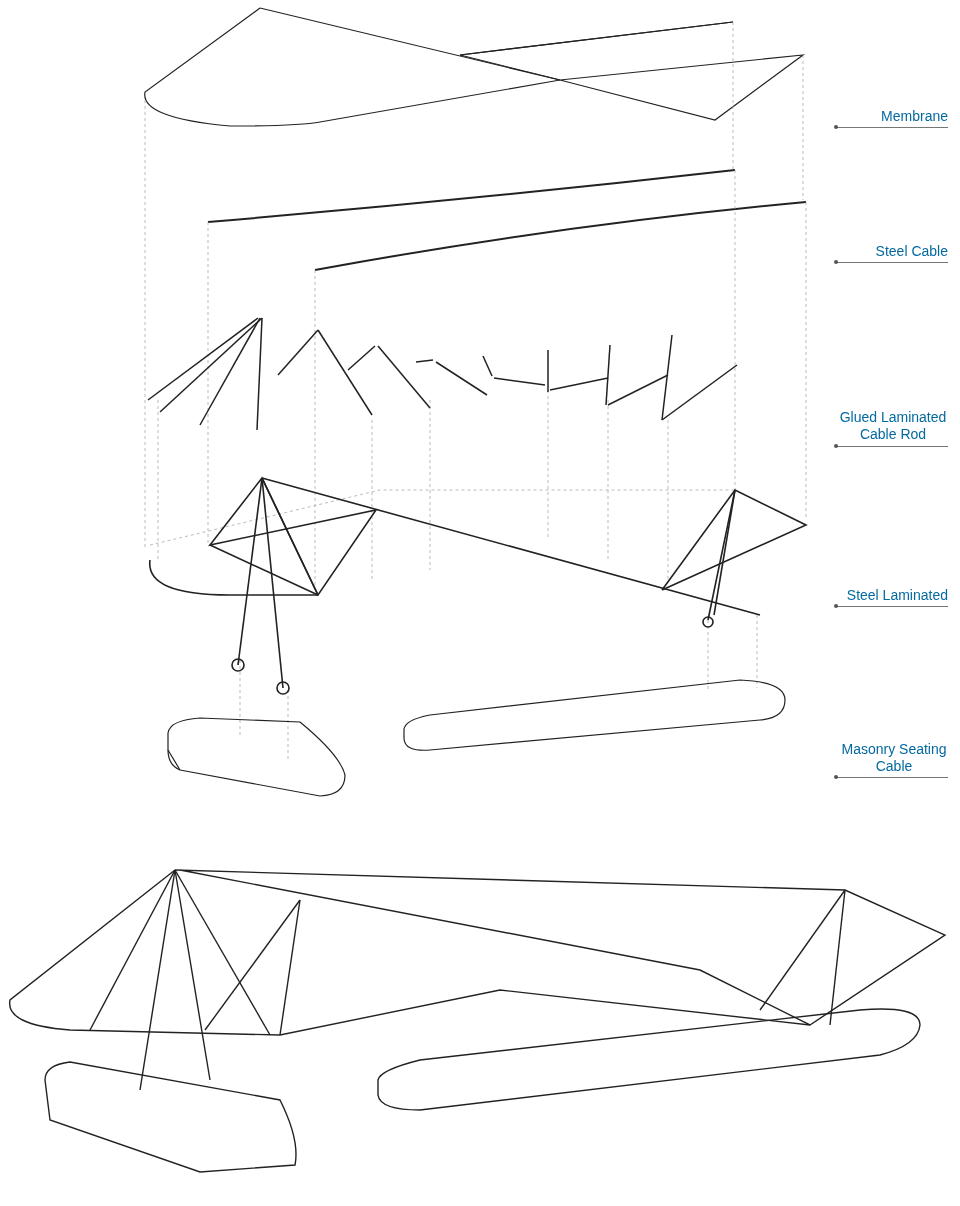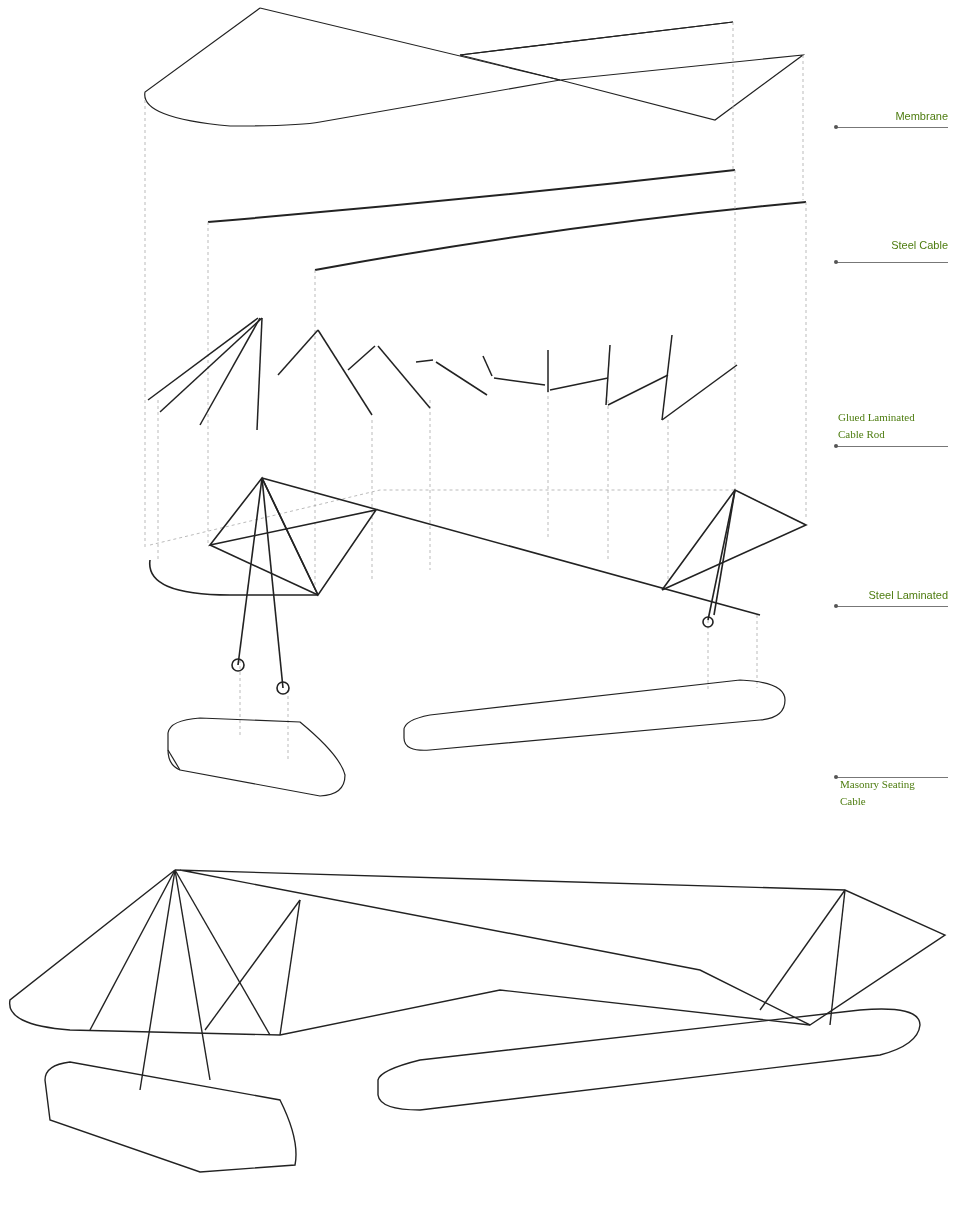--- a/index.html
+++ b/index.html
@@ -1,19 +1,19 @@
 <!DOCTYPE html>
 <html><head>
 <meta charset="utf-8">
 <style>
   html,body{margin:0;padding:0;background:#ffffff;}
   body{width:960px;height:1206px;position:relative;overflow:hidden;font-family:"Liberation Sans",sans-serif;}
   svg.drawing{position:absolute;left:0;top:0;}
-  .label{position:absolute;right:12px;color:#4d7c0f;font-size:11px;line-height:17px;text-align:right;}
-  .label.left{text-align:left;font-family:Liberation Serif, serif;}
+  .label{position:absolute;right:12px;color:#0369a1;font-size:14px;line-height:17px;text-align:right;}
+  .label.left{text-align:center;}
   .leader{position:absolute;height:1px;background:#777;}
   .dot{position:absolute;width:4px;height:4px;border-radius:50%;background:#555;}
 </style>
 </head>
 <body>
 
 <svg class="drawing" width="960" height="1206" viewBox="0 0 960 1206" fill="none" stroke="#222" stroke-width="1.2">
 
   <g>
     <path d="M260 8 L145 92 Q140 118 230 126 Q300 126 320 122 L560 80 L715 120 L803 55 L560 80 L460 55 L733 22 L733 22"></path>
@@ -103,33 +103,33 @@
       <path d="M845 890 L830 1025"></path>
     <path d="M45 1080 Q45 1065 70 1062 L280 1100 Q300 1140 295 1165 L200 1172 L50 1120 Z"></path>
     <path d="M378 1080 Q380 1070 420 1060 L860 1010 Q920 1005 920 1025 Q918 1045 880 1055 L420 1110 Q380 1110 378 1095 Z"></path>
   </g>
 </svg>
 
 <div class="label" style="top:108px">Membrane</div>
 <div class="leader" style="left:836px;width:112px;top:127px"></div>
 <div class="dot" style="left:834px;top:125px"></div>
 
-<div class="label" style="top:237px">Steel Cable</div>
+<div class="label" style="top:243px">Steel Cable</div>
 <div class="leader" style="left:836px;width:112px;top:262px"></div>
 <div class="dot" style="left:834px;top:260px"></div>
 
 <div class="label left" style="top:409px;left:838px">
   <div>Glued Laminated</div>
   <div>Cable Rod</div>
 </div>
 <div class="leader" style="left:836px;width:112px;top:446px"></div>
 <div class="dot" style="left:834px;top:444px"></div>
 
 <div class="label" style="top:587px">Steel Laminated</div>
 <div class="leader" style="left:836px;width:112px;top:606px"></div>
 <div class="dot" style="left:834px;top:604px"></div>
 
-<div class="label left" style="top:776px;left:840px">
+<div class="label left" style="top:741px;left:840px">
   <div>Masonry Seating</div>
   <div>Cable</div>
 </div>
 <div class="leader" style="left:836px;width:112px;top:777px"></div>
 <div class="dot" style="left:834px;top:775px"></div>
 
 </body></html>

